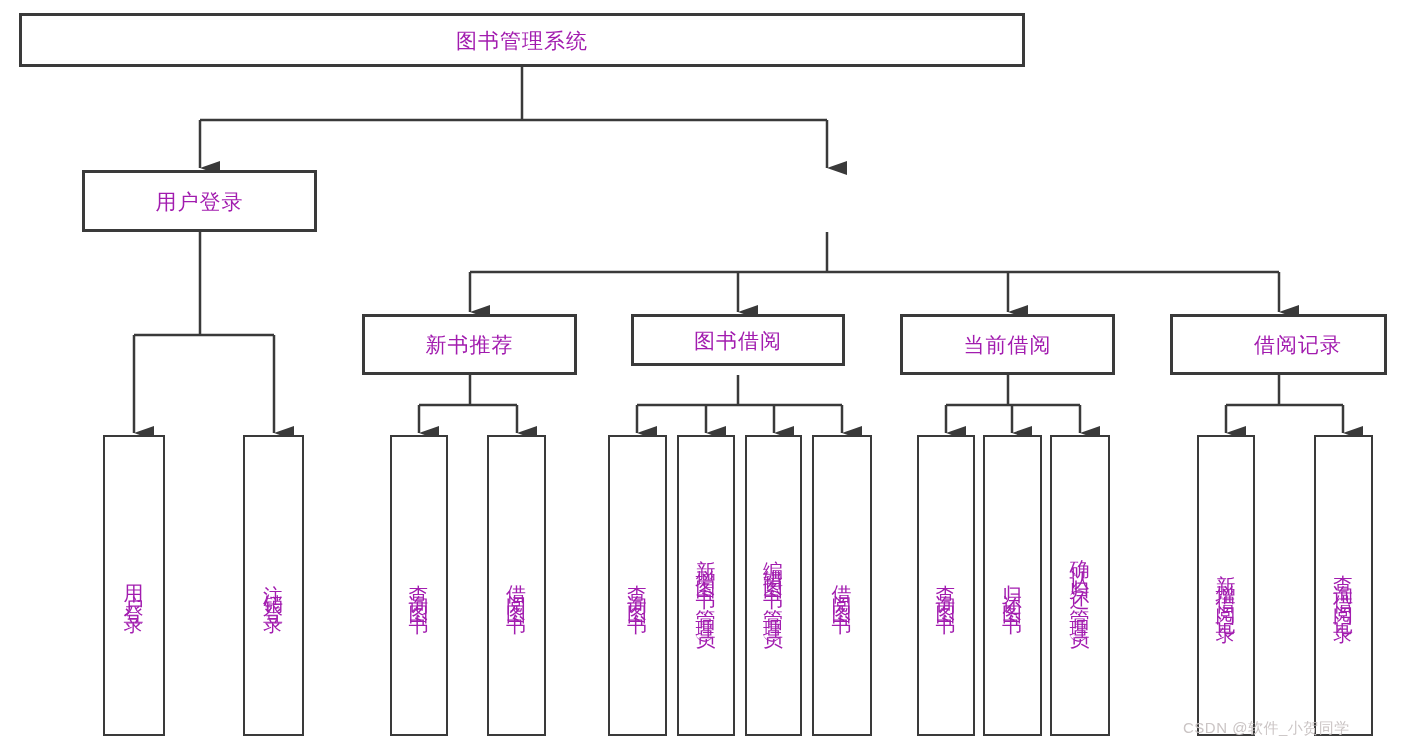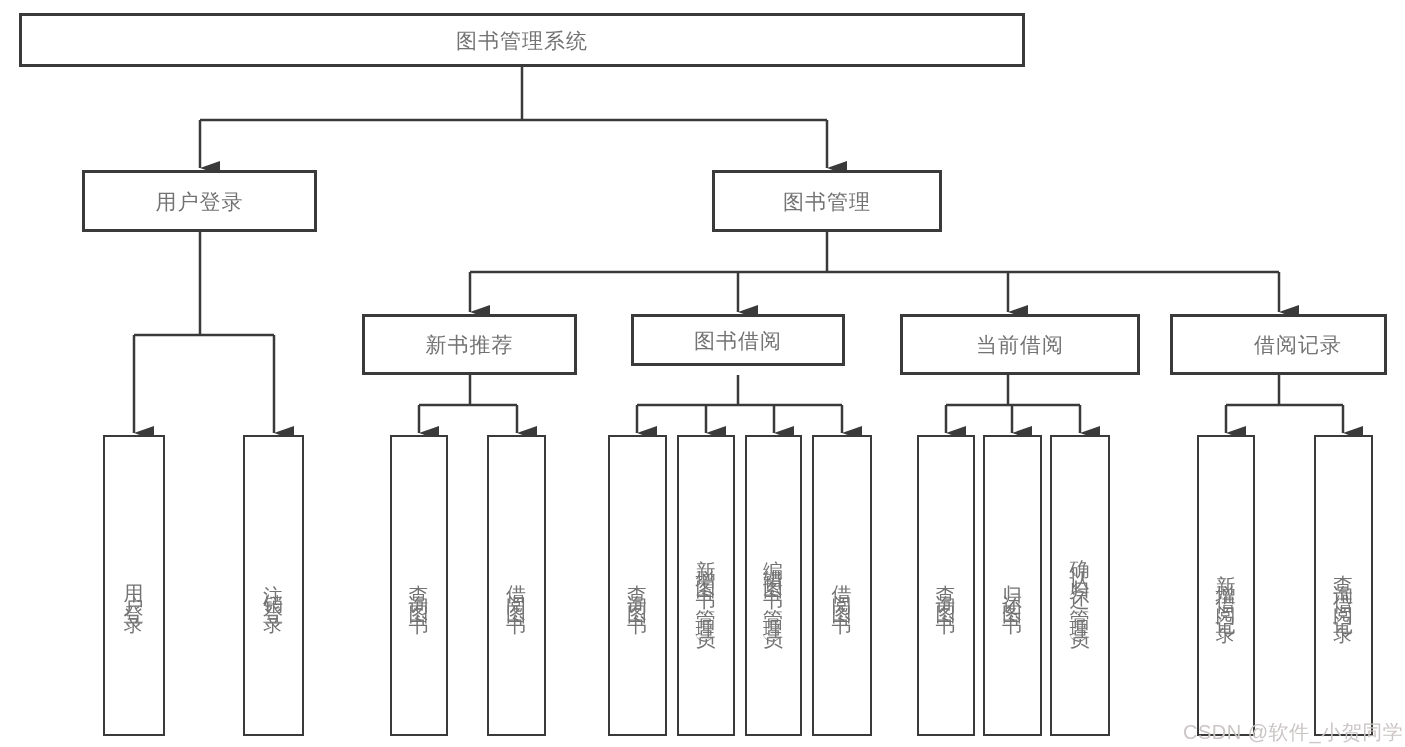--- a/index.html
+++ b/index.html
@@ -5,56 +5,56 @@
   html,body{margin:0;padding:0;}
   body{
     width:1405px;height:747px;position:relative;background:#ffffff;
     font-family:"Liberation Sans","DejaVu Sans",sans-serif;
     overflow:hidden;
   }
   #stage{position:absolute;inset:0;width:1405px;height:747px;}
   svg.connectors{position:absolute;left:0;top:0;z-index:1;}
   .box{
     position:absolute;box-sizing:border-box;background:#ffffff;
-    border:3px solid #3a3a3a;color:#737373;
+    border:3px solid #3a3a3a;color:#a21caf;
     display:flex;align-items:center;justify-content:center;
     z-index:2;line-height:1;
   }
   .hbox{font-size:21px;letter-spacing:1px;}
   .vbox{
     font-size:20px;border-width:2.5px;
     writing-mode:vertical-rl;letter-spacing:10px;line-height:1;
     padding-top:6px;
   }
   
   .b-root {left:19px; top:13px; width:1006px;height:54px;}
   .b-l2-0 {left:82px; top:170px;width:235px; height:62px;}
   .b-l2-1 {left:712px;top:170px;width:230px; height:62px;}
   .b-l3-0 {left:362px;top:314px;width:215px; height:61px;text-align:right;}
   .b-l3-1 {left:631px;top:314px;width:214px; height:52px;}
-  .b-l3-2 {left:900px;top:314px;width:240px; height:61px;}
+  .b-l3-2 {left:900px;top:314px;width:215px; height:61px;}
   .b-l3-3 {left:1170px;top:314px;width:217px;height:61px;padding-left:39px;}
   
   .leaf{top:435px;height:301px;}
   .b-g1-0{left:103px;width:62px;}
   .b-g1-1{left:243px;width:61px;}
   .b-g2-0{left:390px;width:58px;}
   .b-g2-1{left:487px;width:59px;}
   .b-g3-0{left:608px;width:59px;}
   .b-g3-1{left:677px;width:58px;}
   .b-g3-2{left:745px;width:57px;}
   .b-g3-3{left:812px;width:60px;}
   .b-g4-0{left:917px;width:58px;}
   .b-g4-1{left:983px;width:59px;}
   .b-g4-2{left:1050px;width:60px;}
   .b-g5-0{left:1197px;width:58px;}
   .b-g5-1{left:1314px;width:59px;}
   .watermark{
     position:absolute;left:1183px;top:719px;z-index:5;
-    font-size:20px;color:#cbc5c5;letter-spacing:0.5px;white-space:nowrap;
+    font-size:15px;color:#cbc5c5;letter-spacing:0.5px;white-space:nowrap;
   }
 </style>
 </head>
 <body>
 
 <div id="stage">
 
   <svg class="connectors" width="1405" height="747" viewBox="0 0 1405 747">
     <defs>
       <marker id="arw" markerUnits="userSpaceOnUse" markerWidth="16" markerHeight="22" viewBox="0 0 16 22" refX="8" refY="21" orient="auto-start-reverse">
@@ -108,21 +108,20 @@
         <path d="M1279,375 V405 M1226,405 H1343"></path>
         <line x1="1226" y1="405" x2="1226" y2="433" marker-end="url(#arw)"></line>
         <line x1="1343" y1="405" x2="1343" y2="433" marker-end="url(#arw)"></line>
       </g>
     </g>
   </svg>
 
   <div class="box hbox b-root">图书管理系统</div>
 
   <div class="box hbox b-l2-0">用户登录</div>
-  <div class="box hbox b-l2-1">图书管理</div>
 
   <div class="box hbox b-l3-0">新书推荐</div>
   <div class="box hbox b-l3-1">图书借阅</div>
   <div class="box hbox b-l3-2">当前借阅</div>
   <div class="box hbox b-l3-3">借阅记录</div>
 
   <div class="box vbox leaf b-g1-0">用户登录</div>
   <div class="box vbox leaf b-g1-1">注销登录</div>
 
   <div class="box vbox leaf b-g2-0">查询图书</div>

